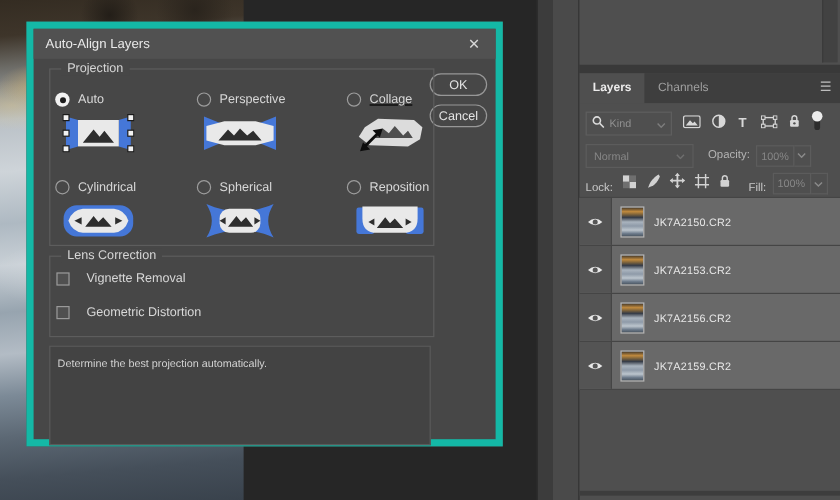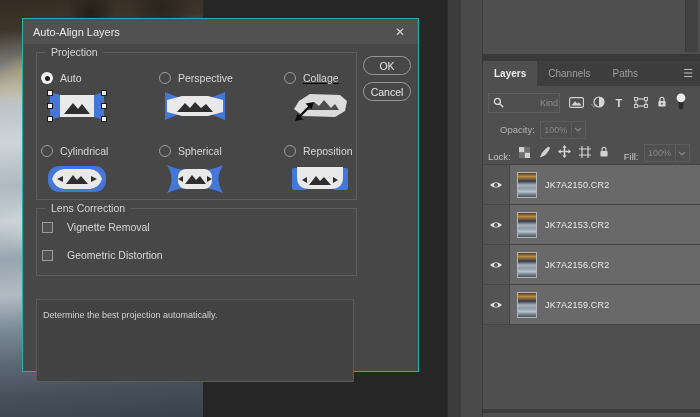--- a/index.html
+++ b/index.html
@@ -35,21 +35,21 @@
   .panel-gap { position:absolute; left:0; top:54px; width:217px; height:7px; background:#393939; }
   .tabbar { position:absolute; left:0; top:61px; width:217px; height:25px; background:#3e3e3e; display:flex; align-items:center; }
   .tab { padding:0 11px; line-height:25px; font-size:10px; color:#9f9f9f; }
   .tab.active { background:#4f4f4f; color:#ecebeb; font-weight:bold; }
   .panel-menu { margin-left:auto; color:#bdbdbd; font-size:11px; line-height:25px; padding-right:7px; }
 
   .panel-body { position:absolute; left:0; top:86px; width:217px; height:327px; background:#4f4f4f; }
   .panel-bottom { position:absolute; left:0; bottom:0; width:217px; height:4px; background:#3d3d3d; }
 
   .filter-row { position:absolute; left:5px; top:6px; right:4px; height:22px; display:flex; align-items:center; }
-  .search-box { width:72px; height:20px; border:1px solid #5e5e5e; display:flex; align-items:center; padding:0 4px;gap:32px; }
+  .search-box { width:72px; height:20px; border:1px solid #5e5e5e; display:flex; align-items:center; padding:0 4px; }
   .kind-label { font-size:9px; color:#8f8f8f; margin-left:4px; }
   .sb-chev { margin-left:auto; }
   .filter-icons { display:flex; align-items:center; gap:9px; margin-left:9px; }
 
   .blend-row { position:absolute; left:5px; top:33px; right:4px; height:21px; display:flex; align-items:center; }
   .blend-box { width:90px; height:20px; border:1px solid #5c5c5c; display:flex; align-items:center; padding:0 6px; }
   .blend-box span { font-size:9px; color:#868686; }
   .dim-label { font-size:9.5px; color:#b3b3b3; }
   .val-box { height:18px; border:1px solid #5c5c5c; font-size:9px; color:#868686; display:flex; align-items:center; justify-content:center; }
   .chev-box { width:14px; height:18px; border:1px solid #5c5c5c; border-left:none; display:flex; align-items:center; justify-content:center; }
@@ -59,21 +59,21 @@
   .lock-icons { display:flex; align-items:center; gap:8px; }
 
   .layers-list { position:absolute; left:0; top:78px; width:217px; border-top:1px solid #454545; }
   .layer-row { height:40px; display:flex; align-items:stretch; background:#696969; border-bottom:1px solid #454545; }
   .eye-cell { width:27px; background:#545454; border-right:1px solid #454545; display:flex; align-items:center; justify-content:center; }
   .thumb { width:20px; height:26px; align-self:center; margin-left:7px; border:1px solid #b5b5b5;
     background:linear-gradient(180deg,#473a29 0%,#c08a3e 14%,#8a6a3a 22%,#353b46 34%,#aab4be 50%,#8e9aa8 64%,#bcc5cd 78%,#6e7c8c 90%,#4a5560 100%); }
   .layer-name { align-self:center; margin-left:8px; font-size:9px; color:#e8e8e8; letter-spacing:.2px; }
 
   
-  .dialog { position:absolute; left:22px; top:18px; width:397px; height:354px; background:#474747; border:1px solid #14b8a6; }
+  .dialog { position:absolute; left:22px; top:18px; width:397px; height:354px; background:#474747; border:6px solid #14b8a6; }
   .titlebar { height:25px; background:#515151; display:flex; align-items:center; }
   .title { font-size:11px; color:#e9e9e9; padding-left:10px; }
   .close-x { margin-left:auto; padding-right:13px; font-size:12px; color:#d6d6d6; }
   .btn { position:absolute; right:7px; width:48px; height:19px; border:1px solid #979797; border-radius:10px;
     font-size:10.5px; color:#e4e4e4; display:flex; align-items:center; justify-content:center; background:transparent;margin-left:32px; }
   .btn-ok { top:37px; } .btn-cancel { top:63px; }
 
   .groupbox { position:absolute; border:1px solid #5d5d5d; }
   .grp-proj { left:13px; top:33px; width:321px; height:148px; }
   .grp-lens { left:13px; top:189px; width:321px; height:68px; }
@@ -87,40 +87,39 @@
   .radio.sel { border:none; background:#f2f2f2; }
   .radio.sel::after { content:""; position:absolute; left:3.5px; top:3.5px; width:5px; height:5px; border-radius:50%; background:#1c1c1c; }
   .opt-label { font-size:10.5px; color:#d8d8d8; }
   .proj-icon { margin:5px 0 0 6px; display:block; }
 
   .cb-row { position:absolute; left:5px; display:flex; align-items:center; gap:14px; }
   .cb-row.r1 { top:12px; } .cb-row.r2 { top:40px; }
   .checkbox { width:11px; height:11px; border:1px solid #9a9a9a; background:#505050; flex:none; }
   .cb-label { font-size:10.5px; color:#d8d8d8; }
 
-  .desc-box { position:absolute; left:13px; top:264px; width:318px; height:83px; background:#434343; border:1px solid #5a5a5a; padding:4px 6px;margin-top:16px; }
+  .desc-box { position:absolute; left:13px; top:264px; width:318px; height:83px; background:#434343; border:1px solid #5a5a5a; padding:4px 6px; }
   .desc-text { font-size:9px; color:#d2d2d2; }
 </style>
 </head>
 <body>
 
 <div class="photo"></div>
 
 <div class="dock-strip"></div>
 
 <div class="panel">
   <div class="panel-top">
     <div class="scroll-thumb"></div>
   </div>
   <div class="panel-gap"></div>
 
   <div class="tabbar">
     <div class="tab active">Layers</div>
     <div class="tab">Channels</div>
-    <div class="tab">Paths</div>
     <div class="panel-menu">☰</div>
   </div>
 
   <div class="panel-body">
 
     <div class="filter-row">
       <div class="search-box">
         <span>
           <svg width="11" height="11" viewBox="0 0 11 11">
               <circle cx="4.4" cy="4.4" r="3" stroke="#dcdcdc" stroke-width="1.3" fill="none"></circle>
@@ -171,20 +170,28 @@
         <span>
           <svg width="10" height="17" viewBox="0 0 10 17">
               <rect x="2.6" y="6" width="4.8" height="10.4" rx="2.4" fill="#2c2c2c"></rect>
               <circle cx="5" cy="4.8" r="4.4" fill="#ededed"></circle>
             </svg>
         </span>
       </div>
     </div>
 
     <div class="blend-row">
+      <div class="blend-box">
+        <span>Normal</span>
+        <span class="sb-chev">
+          <svg width="8" height="5" viewBox="0 0 8 5">
+              <polyline points="1,1 4,4 7,1" stroke="#6e6e6e" stroke-width="1.2" fill="none"></polyline>
+            </svg>
+        </span>
+      </div>
       <span class="dim-label" style="margin-left:12px">Opacity:</span>
       <div class="val-box" style="width:32px;margin-left:5px">100%</div>
       <div class="chev-box">
         <svg width="8" height="5" viewBox="0 0 8 5">
             <polyline points="1,1 4,4 7,1" stroke="#8a8a8a" stroke-width="1.2" fill="none"></polyline>
           </svg>
       </div>
     </div>
 
     <div class="lock-row">

